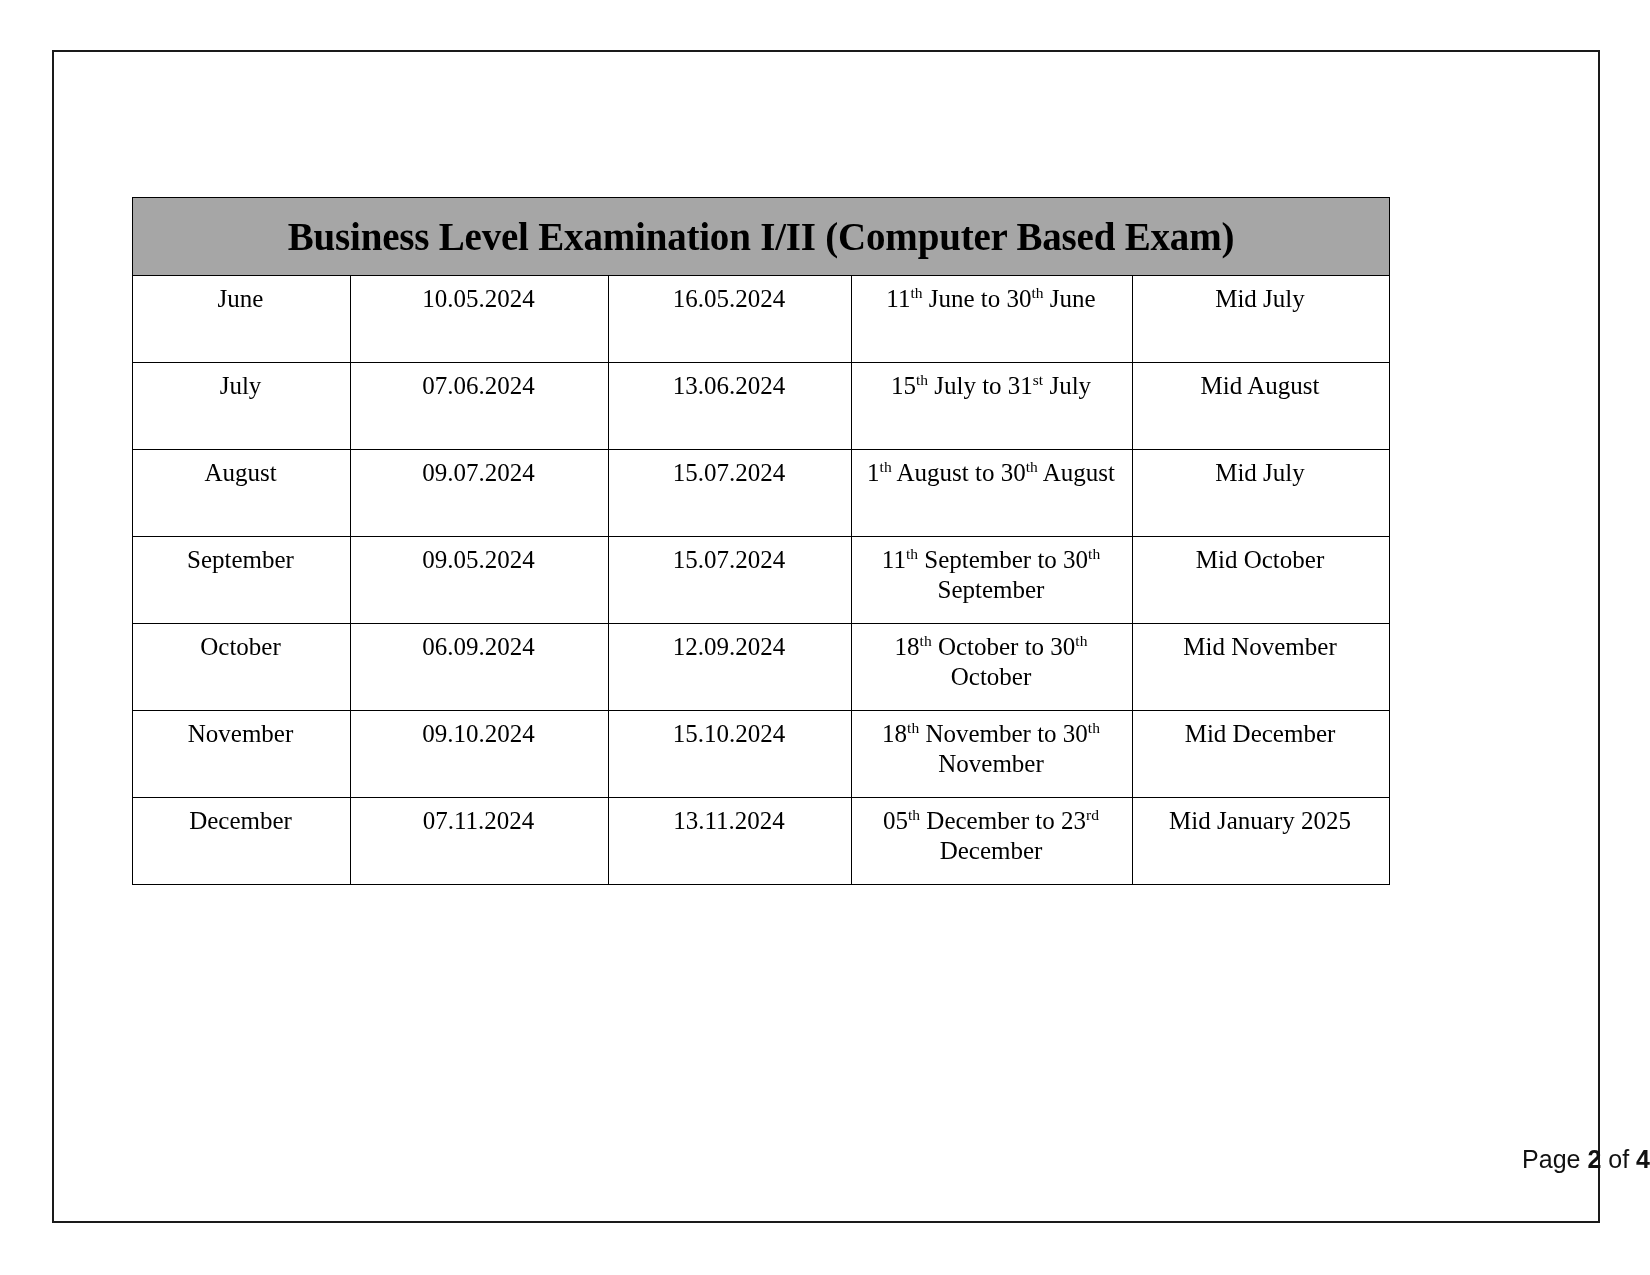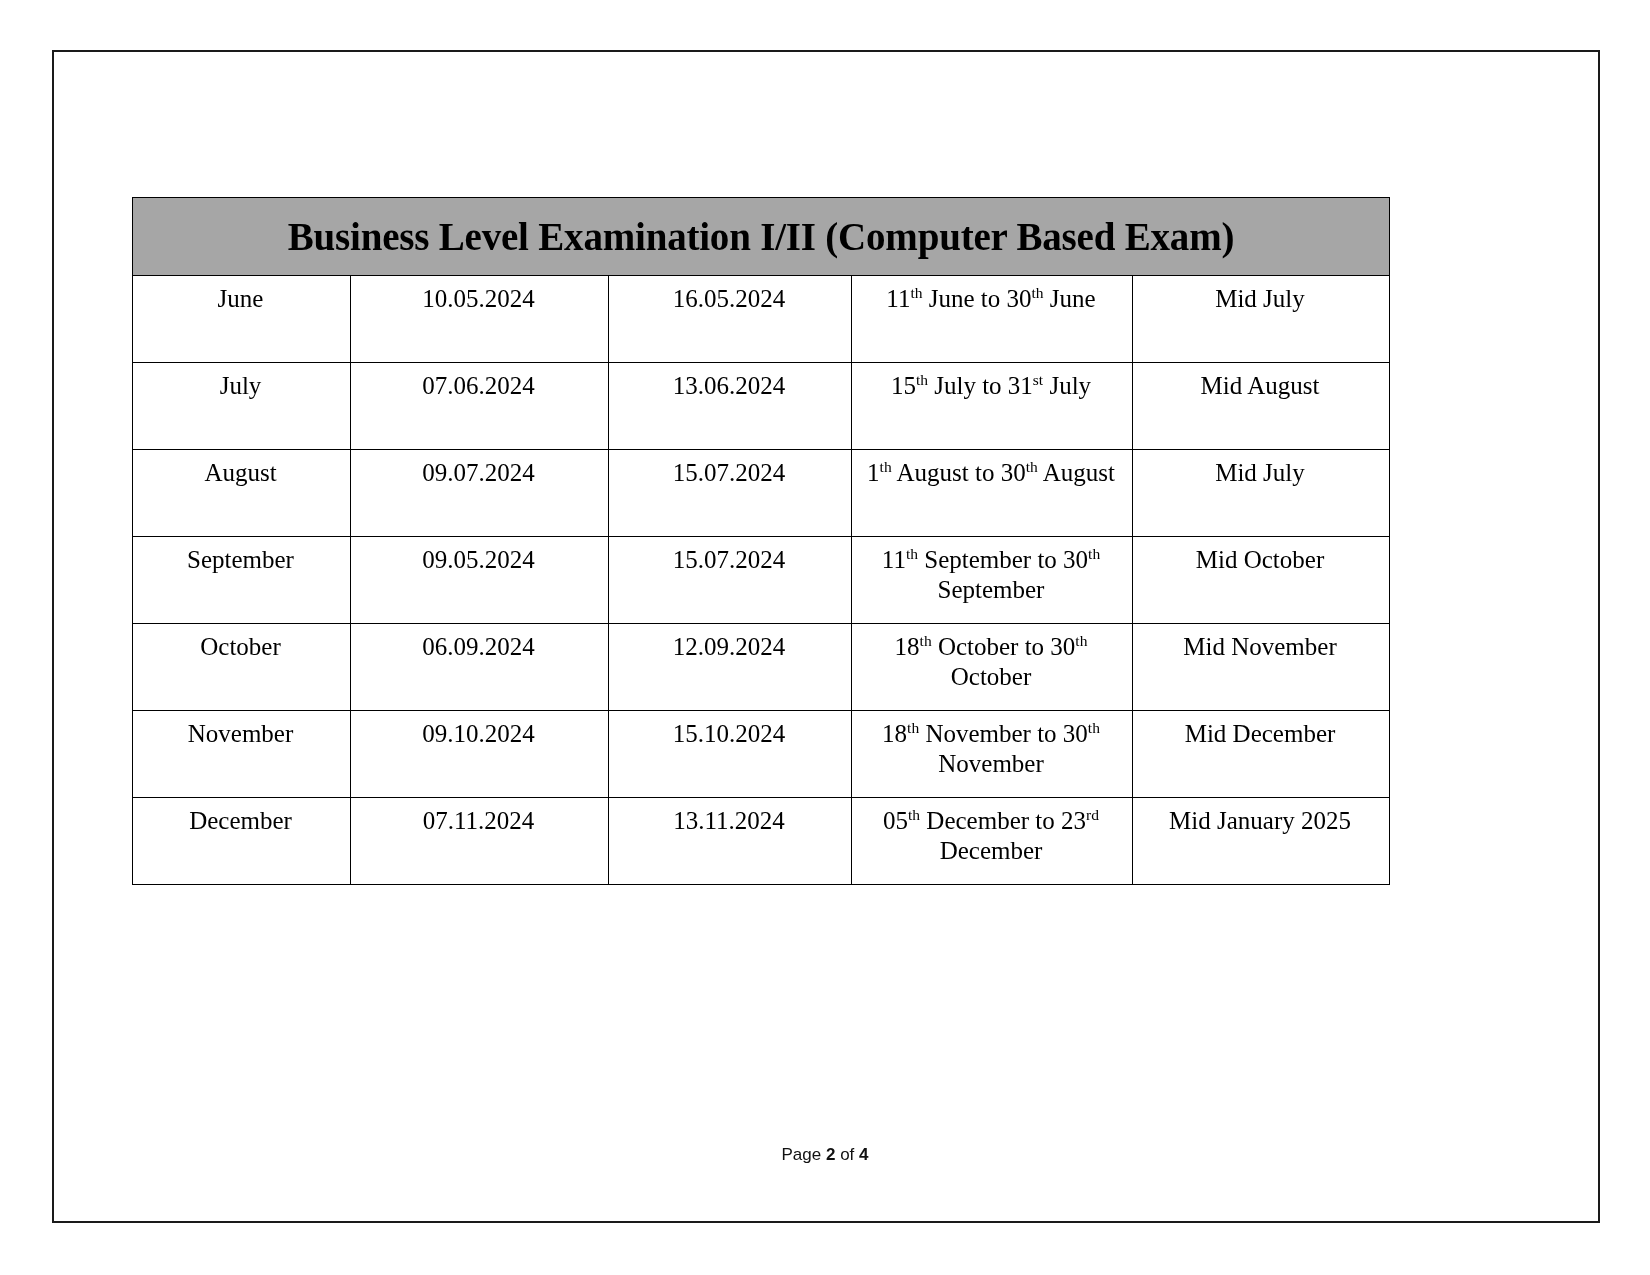--- a/index.html
+++ b/index.html
@@ -106,23 +106,23 @@
   col.c2 { width: 243px; }
   col.c3 { width: 281px; }
   col.c4 { width: 257px; }
 
   
   .page-footer {
     position: absolute;
     left: 0;
     top: 1145px;
     width: 1650px;
-    text-align: center;
+    text-align: right;
     font-family: "Liberation Sans", sans-serif;
-    font-size: 17px;
+    font-size: 25px;
     color: #111111;
   }
   .page-footer .num {
     font-weight: bold;
   }
 </style>
 </head>
 <body>
 
 <div class="page-canvas">

